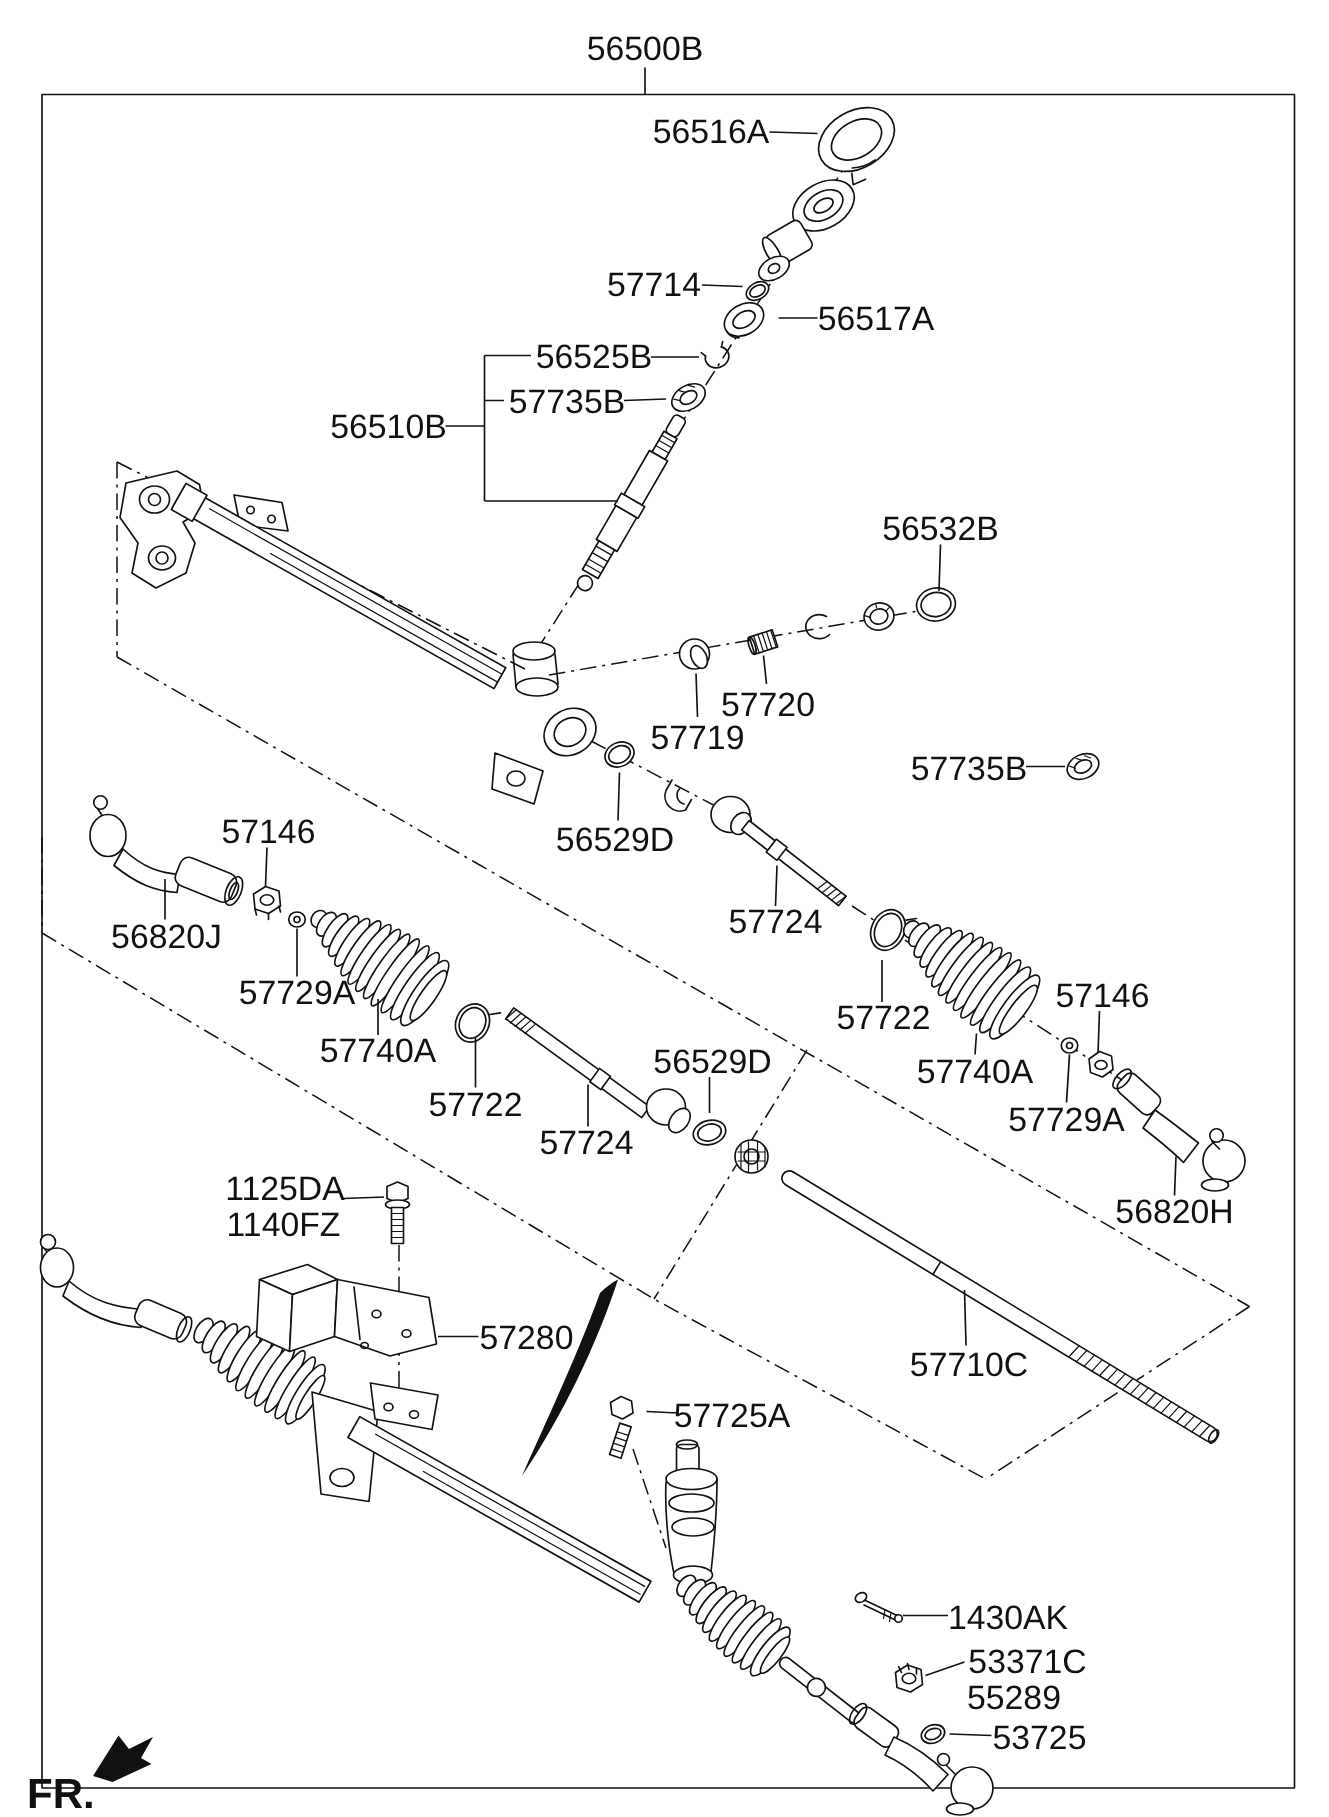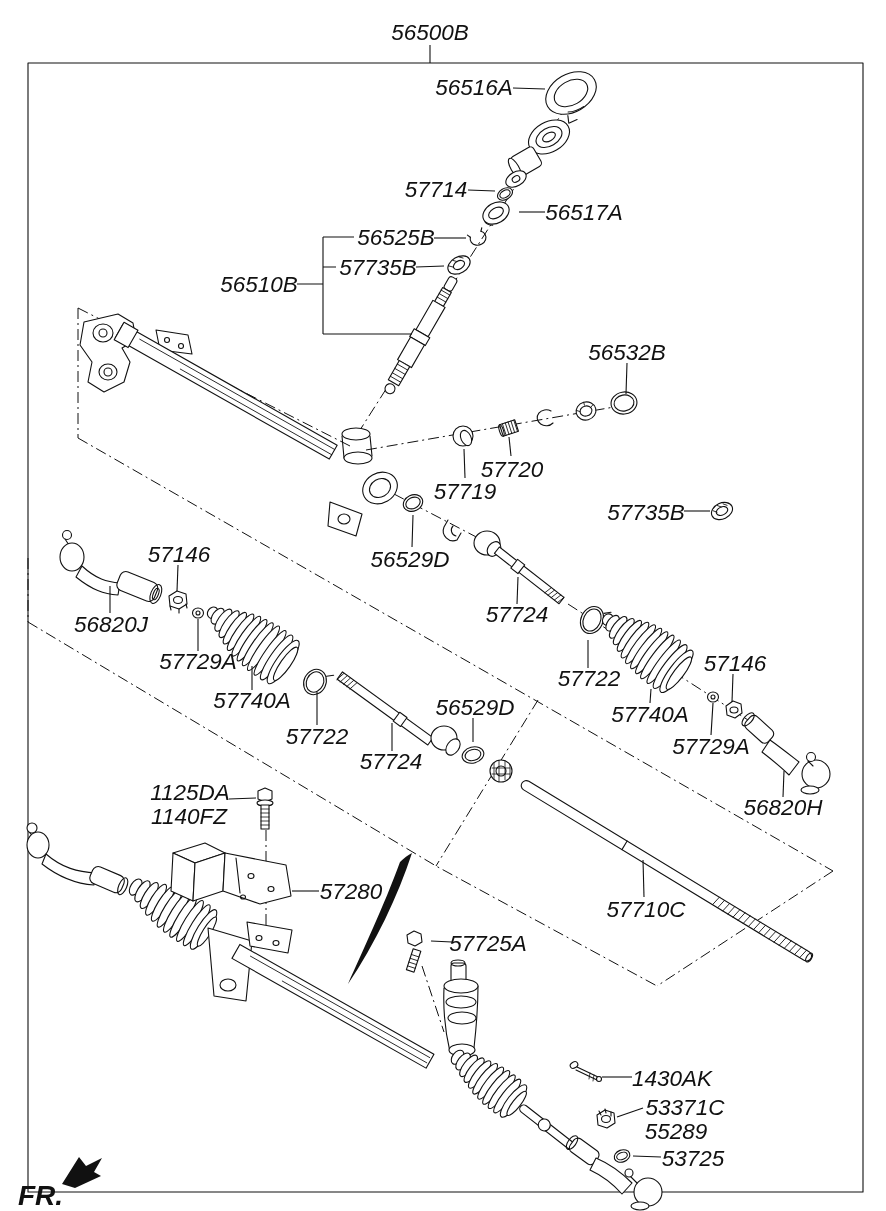--- a/index.html
+++ b/index.html
@@ -1,16 +1,16 @@
 <!DOCTYPE html>
 <html><head>
 <meta charset="utf-8">
 <style>
   html,body{margin:0;padding:0;background:#ffffff;}
-  .stage{width:886px;height:1211px;position:relative;background:#fff;font-style:italic;}
+  .stage{width:886px;height:1211px;position:relative;background:#fff;}
   svg{display:block;}
   svg text{font-family:"Liberation Sans","DejaVu Sans",sans-serif;font-size:22.5px;fill:#111;}
   text.fr{font-size:28px;font-weight:600;}
   .ln{fill:none;stroke:#111;stroke-width:1.1;stroke-linecap:round;stroke-linejoin:round;}
   .lnf{fill:#fff;stroke:#111;stroke-width:1.1;stroke-linejoin:round;}
   .ld{fill:none;stroke:#111;stroke-width:1.1;}
   .dd{fill:none;stroke:#111;stroke-width:1;stroke-dasharray:11 4 2 4;}
   .blk{fill:#111;stroke:none;}
   .thin{stroke-width:0.8;}
 </style>

